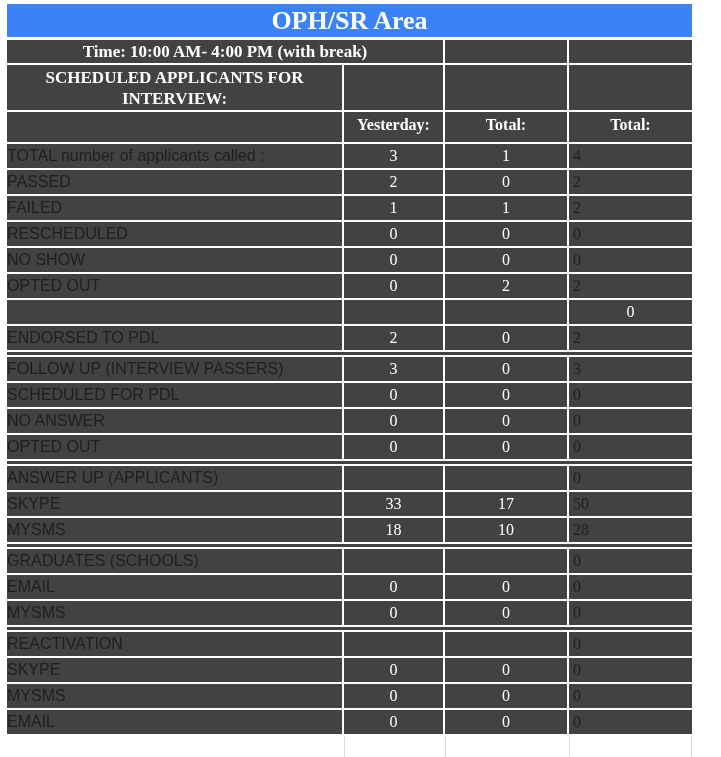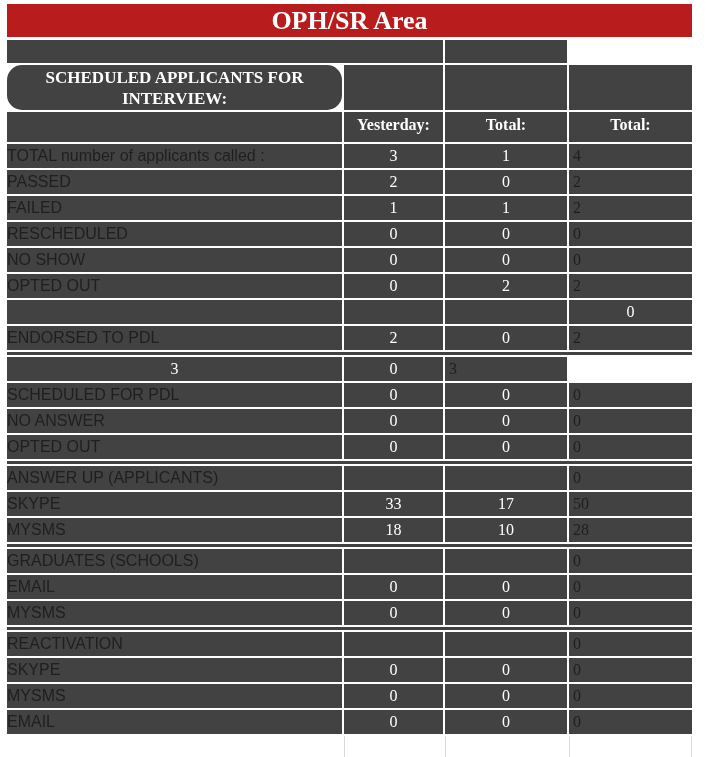--- a/index.html
+++ b/index.html
@@ -1,47 +1,48 @@
 <!DOCTYPE html>
 <html><head>
 <meta charset="utf-8">
 <style>
   html,body{margin:0;padding:0;background:#ffffff;}
   body{width:721px;height:757px;overflow:hidden;font-family:"Liberation Serif",serif;}
   .sheet{padding:4px 0 0 7px;width:685px;}
-  .title-row{height:33px;line-height:33px;background:#b91c1c;color:#ffffff;
+  .title-row{height:33px;line-height:33px;background:#3b82f6;color:#ffffff;
              font-weight:bold;font-size:26px;text-align:center;margin-bottom:3px;}
   .grid{display:grid;grid-template-columns:335px 99px 122px 123px;column-gap:2px;margin-bottom:2px;}
   .grid-time{display:grid;grid-template-columns:436px 122px 123px;column-gap:2px;margin-bottom:2px;}
   .c{background:#424242;overflow:hidden;white-space:nowrap;}
   .time-h .c{height:23px;line-height:23px;}
   .time-label{color:#ffffff;font-weight:bold;font-size:17px;text-align:center;}
   .sched-h .c{height:45px;}
   .sched-label{color:#ffffff;font-weight:bold;font-size:17px;text-align:center;
-               line-height:21px;padding-top:2px;box-sizing:border-box;white-space:normal;border-radius:15px;}
+               line-height:21px;padding-top:2px;box-sizing:border-box;white-space:normal;}
   .head-h .c{height:30px;line-height:25px;color:#ffffff;font-weight:bold;font-size:16px;text-align:center;}
   .row .c{height:24px;line-height:24px;font-size:16px;}
   .lbl{font-family:"Liberation Sans",sans-serif;font-size:15px;color:#1f1f1f;
        padding-left:0;box-sizing:border-box;}
   .val{color:#ffffff;text-align:center;}
   .tot{color:#1f1f1f;padding-left:4px;box-sizing:border-box;}
   .tot-center{color:#ffffff;text-align:center;padding-left:0;}
   .sep{height:3px;background:#424242;margin-bottom:2px;}
   .bottom .c{background:#ffffff;height:24px;}
   .bottom .bl{border-left:1px solid #d9d9d9;box-sizing:border-box;}
   .bottom .br{border-right:1px solid #d9d9d9;box-sizing:border-box;}
 </style>
 </head>
 <body>
 
 <div class="sheet">
 
   <div class="title-row">OPH/SR Area</div>
 
   <div class="grid-time time-h">
+    <div class="c time-label">Time: 10:00 AM- 4:00 PM (with break)</div>
     <div class="c"></div>
     <div class="c"></div>
   </div>
 
   <div class="grid sched-h">
     <div class="c sched-label">SCHEDULED APPLICANTS FOR INTERVIEW:</div>
     <div class="c"></div>
     <div class="c"></div>
     <div class="c"></div>
   </div>
@@ -100,20 +101,21 @@
   <div class="grid row">
     <div class="c lbl">ENDORSED TO PDL</div>
     <div class="c val">2</div>
     <div class="c val">0</div>
     <div class="c tot">2</div>
   </div>
 
   <div class="sep"></div>
 
   <div class="grid row">
+    <div class="c lbl">FOLLOW UP (INTERVIEW PASSERS)</div>
     <div class="c val">3</div>
     <div class="c val">0</div>
     <div class="c tot">3</div>
   </div>
   <div class="grid row">
     <div class="c lbl">SCHEDULED FOR PDL</div>
     <div class="c val">0</div>
     <div class="c val">0</div>
     <div class="c tot">0</div>
   </div>

